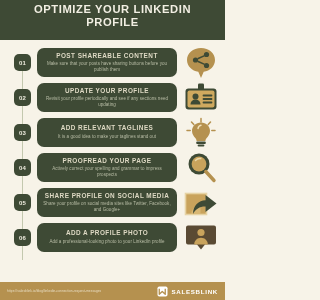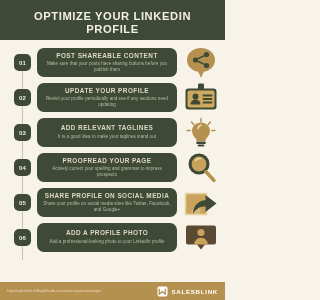--- a/index.html
+++ b/index.html
@@ -10,21 +10,21 @@
     overflow:hidden;
     position:relative;
   }
   .poster { width:225px; height:300px; position:relative; background:#f7f3e8; }
 
   
   .header {
     height:40px;
     background:#3e4a35;
     display:flex;
-    align-items:flex-end;
+    align-items:flex-start;
     justify-content:center;
     padding:3px 14px 4px;
   }
   .header-title {
     color:#f2efe3;
     font-size:11.2px;
     font-weight:bold;
     letter-spacing:0.6px;
     line-height:13px;
     text-align:center;

